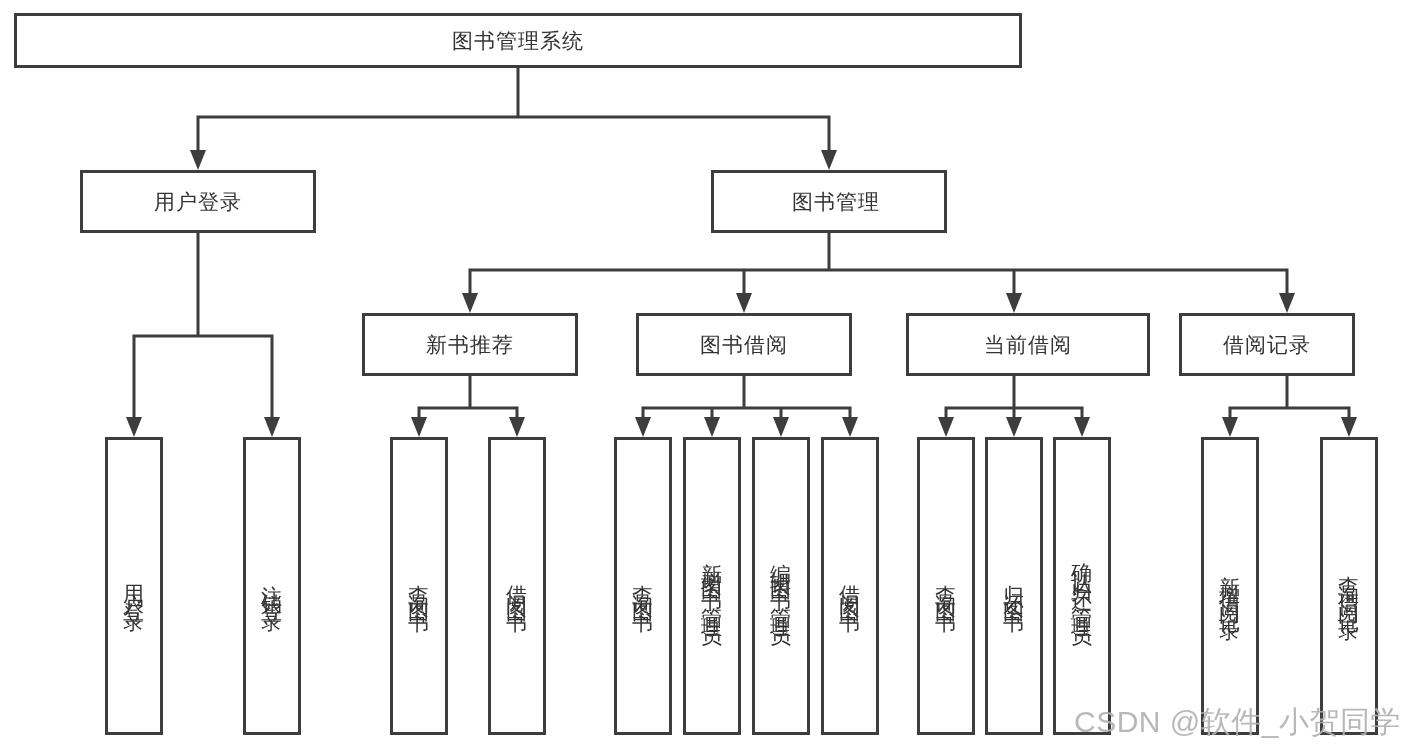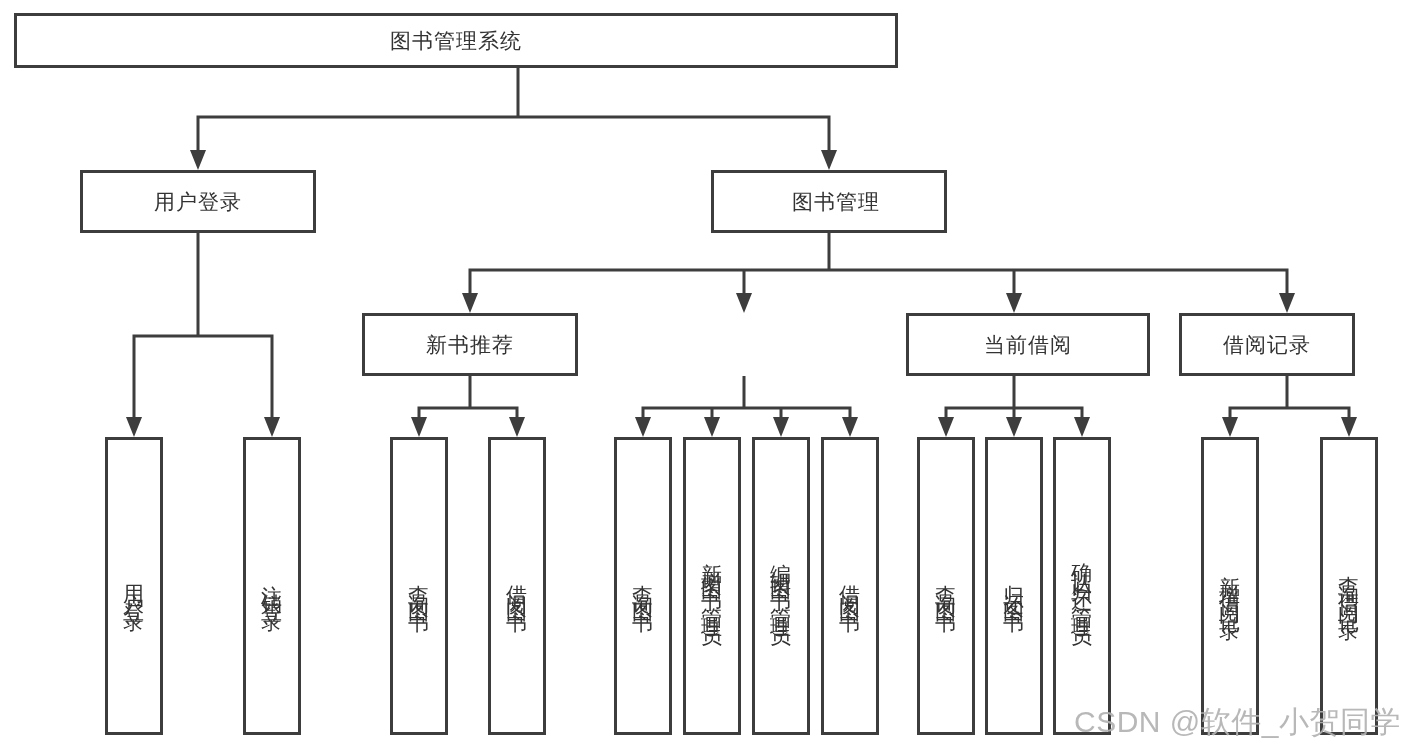--- a/index.html
+++ b/index.html
@@ -85,33 +85,36 @@
       <polygon points="773,417 789,417 781,437"></polygon>
       <polygon points="842,417 858,417 850,437"></polygon>
       <polygon points="938,417 954,417 946,437"></polygon>
       <polygon points="1006,417 1022,417 1014,437"></polygon>
       <polygon points="1074,417 1090,417 1082,437"></polygon>
       <polygon points="1222,417 1238,417 1230,437"></polygon>
       <polygon points="1341,417 1357,417 1349,437"></polygon>
     </g>
   </svg>
 
-  <div class="node" style="left:14px; top:13px; width:884px; height:55px;">
+  <div class="node" style="left:14px; top:13px; width:1008px; height:55px;">
     <span class="lbl">图书管理系统</span>
   </div>
 
   <div class="node" style="left:80px; top:170px; width:236px; height:63px;">
     <span class="lbl">用户登录</span>
   </div>
   <div class="node" style="left:711px; top:170px; width:236px; height:63px;padding-left:14px;">
     <span class="lbl">图书管理</span>
   </div>
 
   <div class="node" style="left:362px; top:313px; width:216px; height:63px;">
     <span class="lbl">新书推荐</span>
+  </div>
+  <div class="node" style="left:636px; top:313px; width:216px; height:63px;">
+    <span class="lbl">图书借阅</span>
   </div>
   <div class="node" style="left:906px; top:313px; width:244px; height:63px;">
     <span class="lbl">当前借阅</span>
   </div>
   <div class="node" style="left:1179px; top:313px; width:176px; height:63px;">
     <span class="lbl">借阅记录</span>
   </div>
 
   <div class="node v" style="left:105px; top:437px; width:58px; height:298px;">
     <span class="lbl">用户登录</span>

